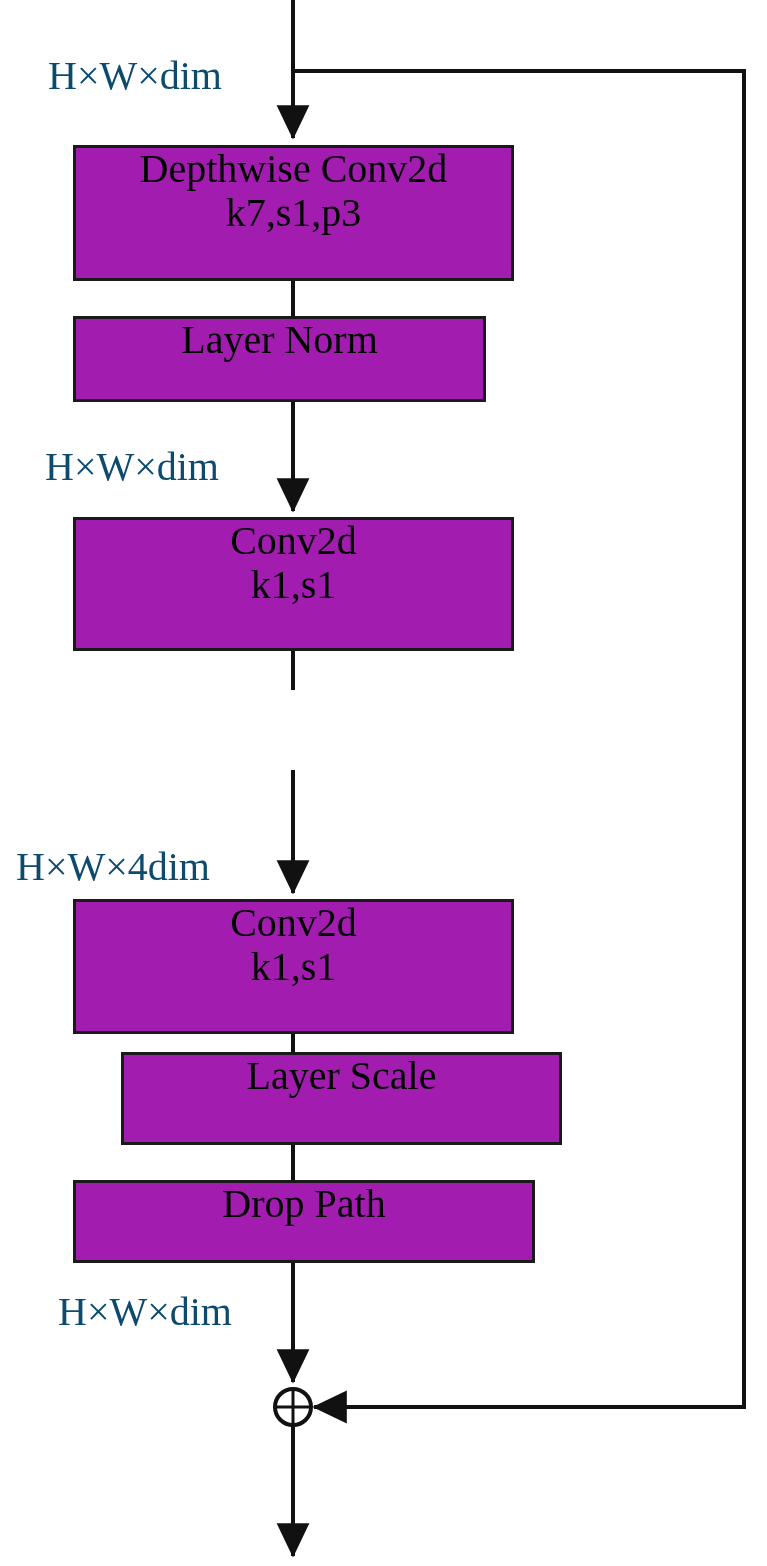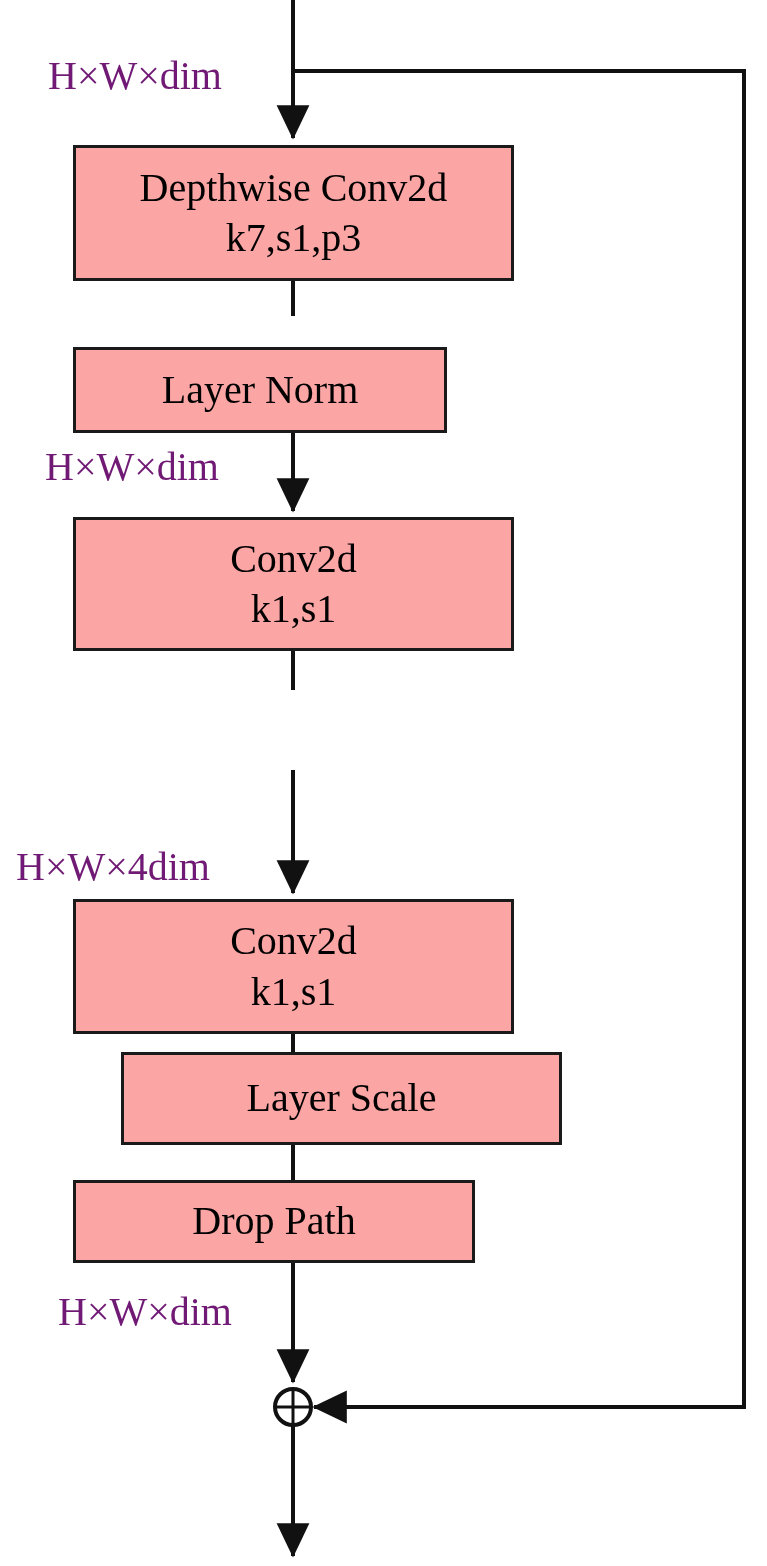--- a/index.html
+++ b/index.html
@@ -23,41 +23,40 @@
     left: 0;
     top: 0;
     width: 767px;
     height: 1566px;
     display: block;
   }
   .node-box {
     position: absolute;
     box-sizing: border-box;
     border: 3px solid #1a1a1a;
-    background: #fca5a5;
+    background: #a21caf;
     display: flex;
     flex-direction: column;
     align-items: center;
-    justify-content: center;
     line-height: 1.06;
     color: #000000;
     font-size: 40px;
     text-align: center;
   }
   .node-box .line-1,
   .node-box .line-2 {
     display: block;
     white-space: nowrap;
   }
   .node-box .line-2 {
-    margin-top: 8px;
+    margin-top: 2px;
   }
   .edge-label {
     position: absolute;
-    color: #701a75;
+    color: #0c4a6e;
     font-size: 40px;
     line-height: 1;
     white-space: nowrap;
     text-align: left;
   }
 </style>
 </head>
 <body>
 
 <div id="diagram-root">
@@ -97,40 +96,40 @@
       <line x1="293" y1="1391" x2="293" y2="1423" stroke="#111111" stroke-width="3"></line>
       <line x1="277" y1="1407" x2="309" y2="1407" stroke="#111111" stroke-width="3"></line>
     </g>
   </svg>
 
   <div class="node-box" style="left:73px; top:145px; width:441px; height:136px;">
     <span class="line-1">Depthwise Conv2d</span>
     <span class="line-2">k7,s1,p3</span>
   </div>
 
-  <div class="node-box" style="left:73px; top:316px; width:374px; height:86px;margin-top:31px;">
+  <div class="node-box" style="left:73px; top:316px; width:413px; height:86px;">
     <span class="line-1">Layer Norm</span>
   </div>
 
   <div class="node-box" style="left:73px; top:517px; width:441px; height:134px;">
     <span class="line-1">Conv2d</span>
     <span class="line-2">k1,s1</span>
   </div>
 
 
   <div class="node-box" style="left:73px; top:899px; width:441px; height:135px;">
     <span class="line-1">Conv2d</span>
     <span class="line-2">k1,s1</span>
   </div>
 
   <div class="node-box" style="left:73px; top:1052px; width:441px; height:93px;margin-left:48px;">
     <span class="line-1">Layer Scale</span>
   </div>
 
-  <div class="node-box" style="left:73px; top:1180px; width:402px; height:83px;">
+  <div class="node-box" style="left:73px; top:1180px; width:462px; height:83px;">
     <span class="line-1">Drop Path</span>
   </div>
 
   <div class="edge-label" style="left:48px; top:56px;">H×W×dim</div>
 
   <div class="edge-label" style="left:45px; top:447px;">H×W×dim</div>
 
   <div class="edge-label" style="left:16px; top:847px;">H×W×4dim</div>
 
   <div class="edge-label" style="left:58px; top:1292px;">H×W×dim</div>

